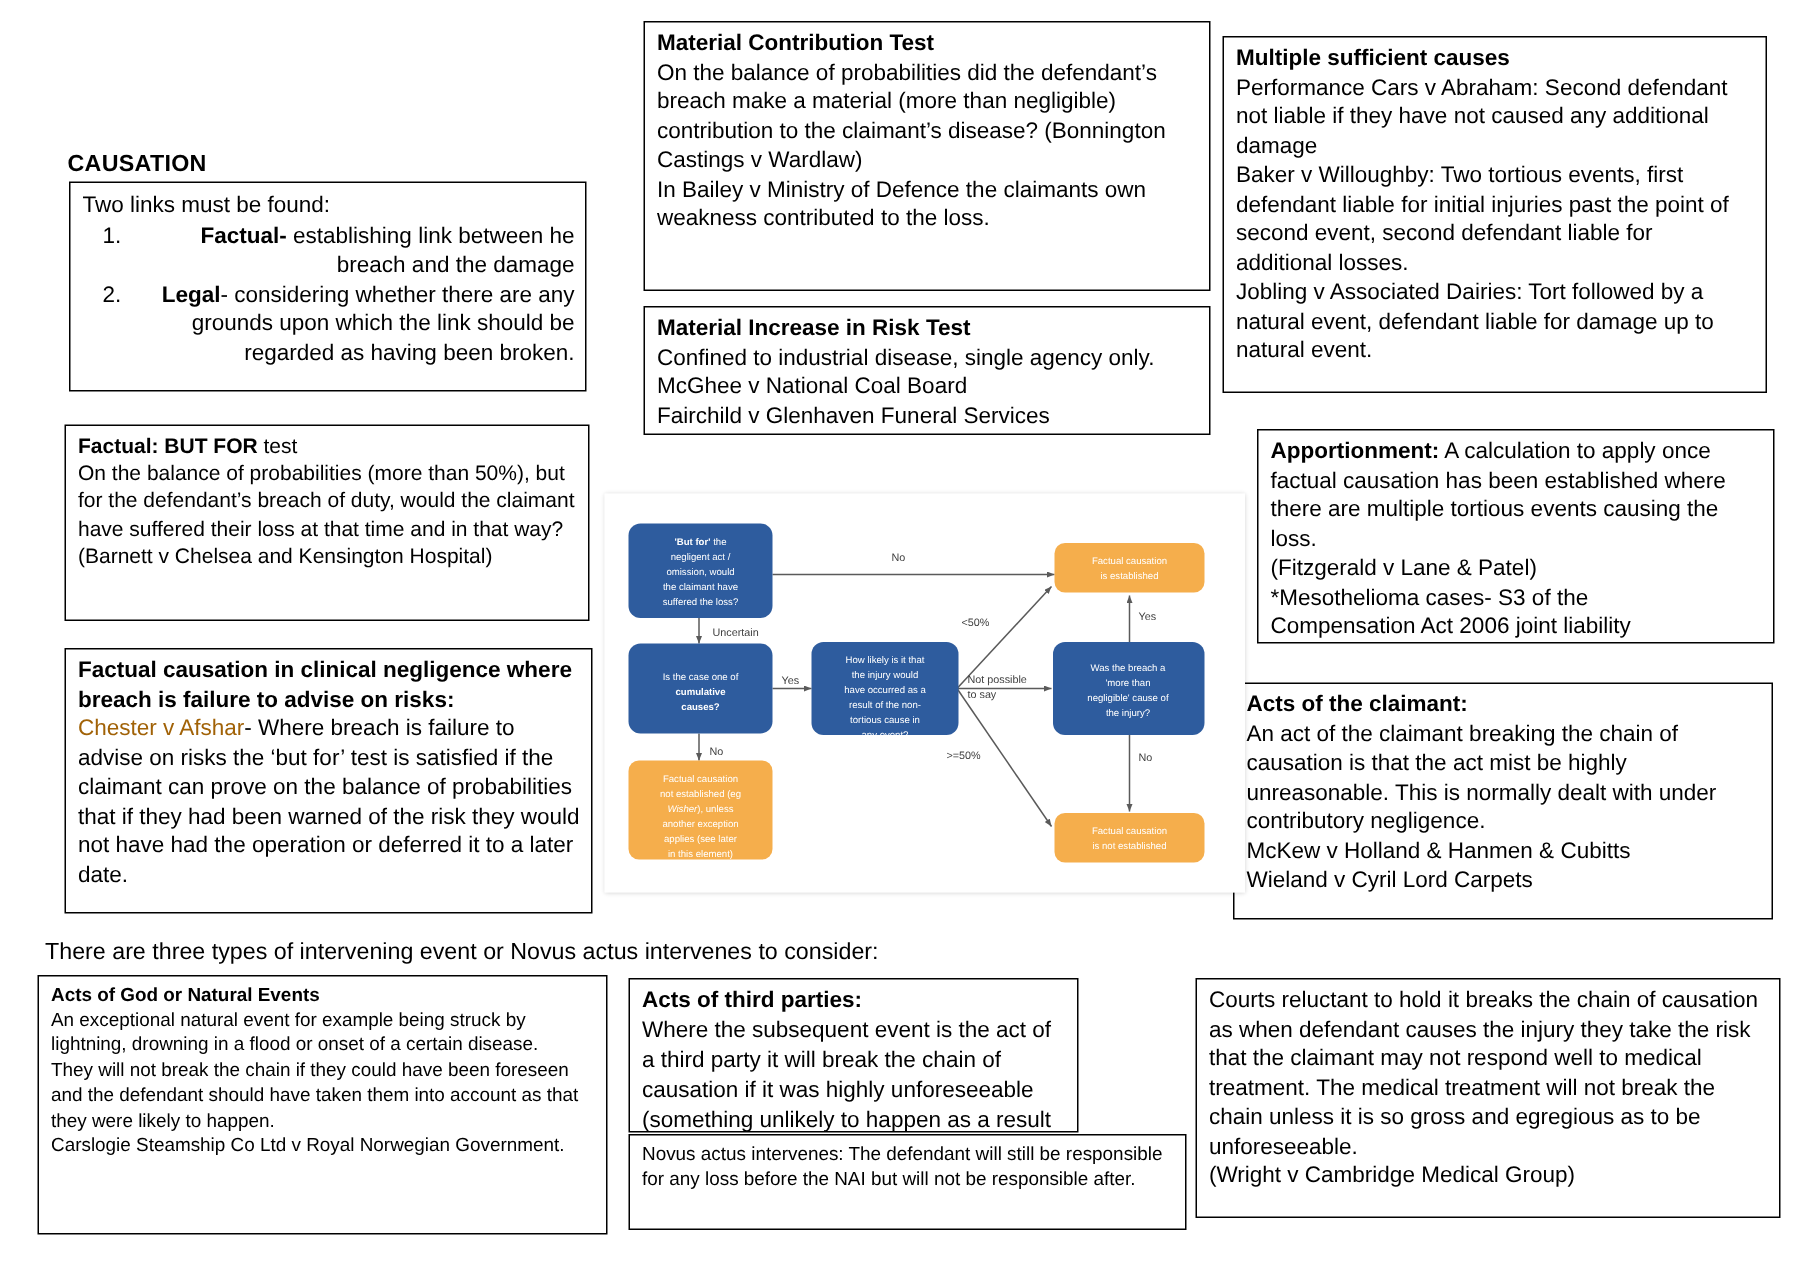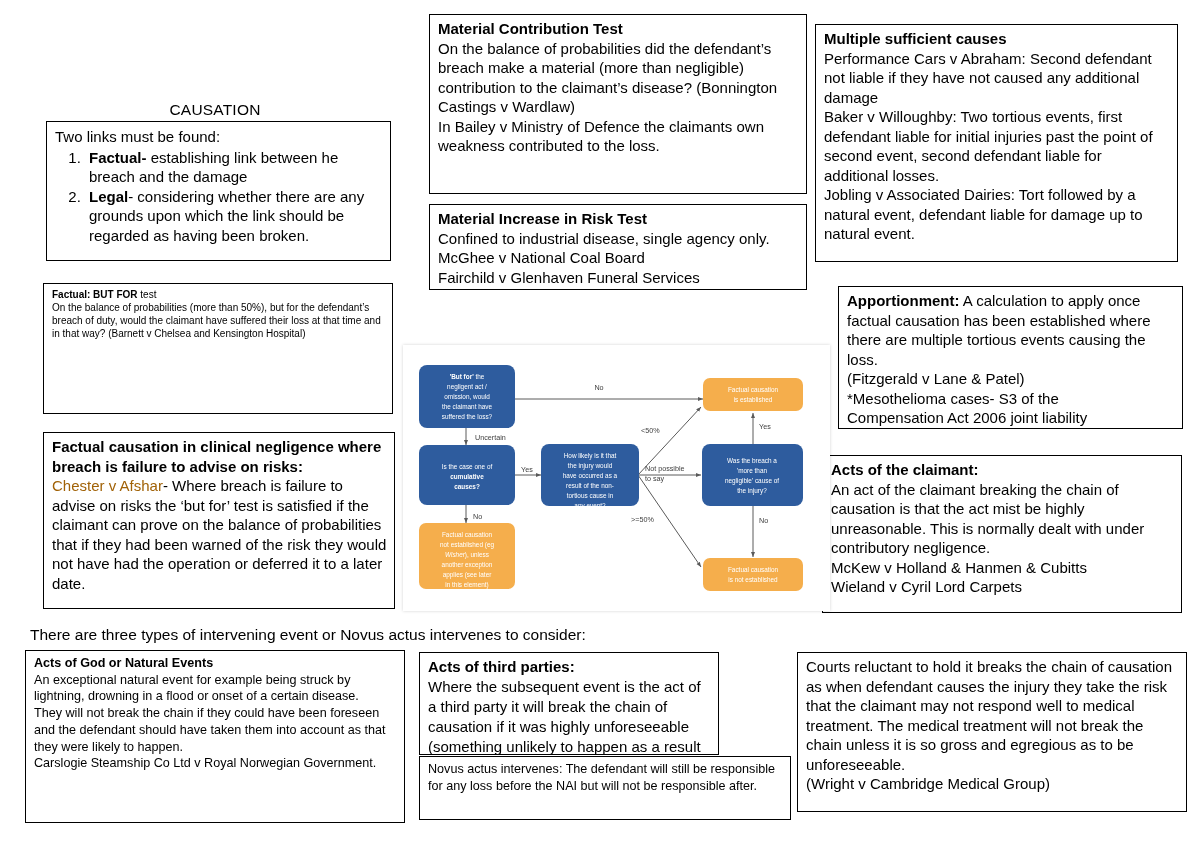--- a/index.html
+++ b/index.html
@@ -17,28 +17,28 @@
     padding:4px 7px 5px 8px;
     line-height:1.30;
   }
   .txt{white-space:pre-wrap;}
   b{font-weight:bold;}
   .red{color:#a16207;}
 
   
   #causation-title{
     position:absolute;left:45px;top:101px;width:340px;
-    text-align:center;font-weight:normal;font-size:15.5px;letter-spacing:.2px;
+    font-weight:bold;font-size:15.5px;letter-spacing:.2px;
   }
   #box-causation{left:46px;top:121px;width:345px;height:140px;font-size:15px;}
   #box-causation .lead{margin:1px 0 0 0;}
   ol.causlist{margin:1px 0 0 0;padding-left:30px;}
-  ol.causlist li{margin:0 0 0 0;padding-left:4px;}
-
-  #box-butfor{left:43px;top:283px;width:350px;height:131px;font-size:10px;}
+  ol.causlist li{margin:0 0 0 0;padding-left:4px;text-align:right;}
+
+  #box-butfor{left:43px;top:283px;width:350px;height:131px;font-size:14px;}
   #box-clinneg{left:43px;top:432px;width:352px;height:177px;font-size:15px;}
 
   
   #box-matcontrib{left:429px;top:14px;width:378px;height:180px;font-size:15px;}
   #box-matrisk{left:429px;top:204px;width:378px;height:86px;font-size:15px;}
 
   
   #box-multiple{left:815px;top:24px;width:363px;height:238px;font-size:15px;}
   #box-apportion{left:838px;top:286px;width:345px;height:143px;font-size:15px;overflow:hidden;}
   #box-actsclaimant{left:822px;top:455px;width:360px;height:158px;font-size:15px;}
@@ -50,21 +50,21 @@
   }
 
   
   #box-god{left:25px;top:650px;width:380px;height:173px;font-size:12.6px;line-height:1.33;}
   #box-third{left:419px;top:652px;width:300px;height:103px;font-size:15px;line-height:1.33;}
   #box-novus{left:419px;top:756px;width:372px;height:64px;font-size:12.6px;line-height:1.33;}
   #box-medical{left:797px;top:652px;width:390px;height:160px;font-size:15px;}
 
   
   #flowchart{
-    position:absolute;left:403px;top:345px;width:427px;height:266px;
+    position:absolute;left:403px;top:329px;width:427px;height:266px;
     background:#ffffff;
     box-shadow:0 0 3px rgba(0,0,0,.18);
   }
   #flowchart svg{display:block;}
   .fc-label{font-family:"Liberation Sans",sans-serif;font-size:7.2px;fill:#404040;}
   .fc-node-text{font-family:"Liberation Sans",sans-serif;font-size:6.4px;fill:#ffffff;text-anchor:middle;}
   .fc-node-text.it{font-style:italic;}
 </style>
 </head>
 <body>

